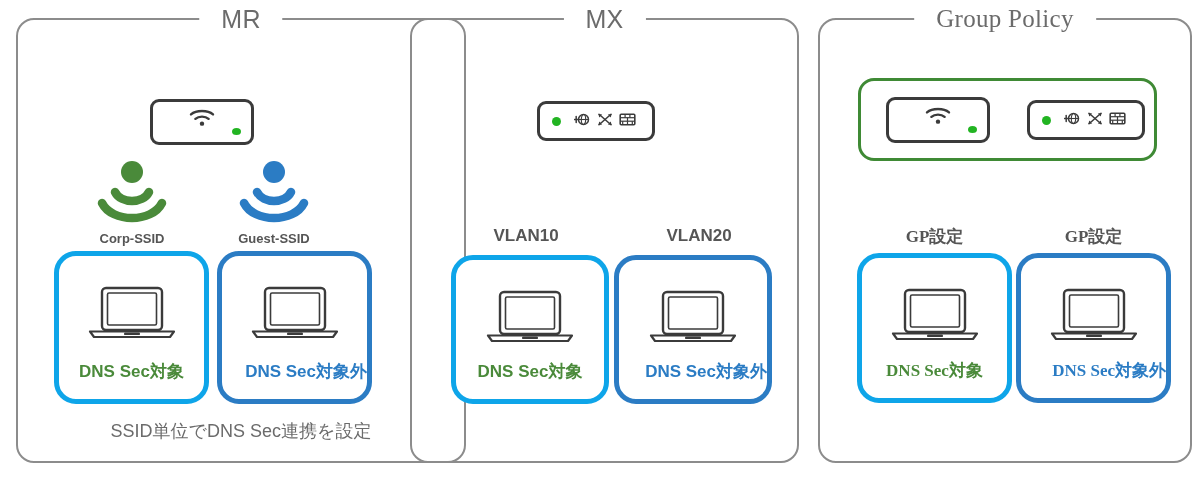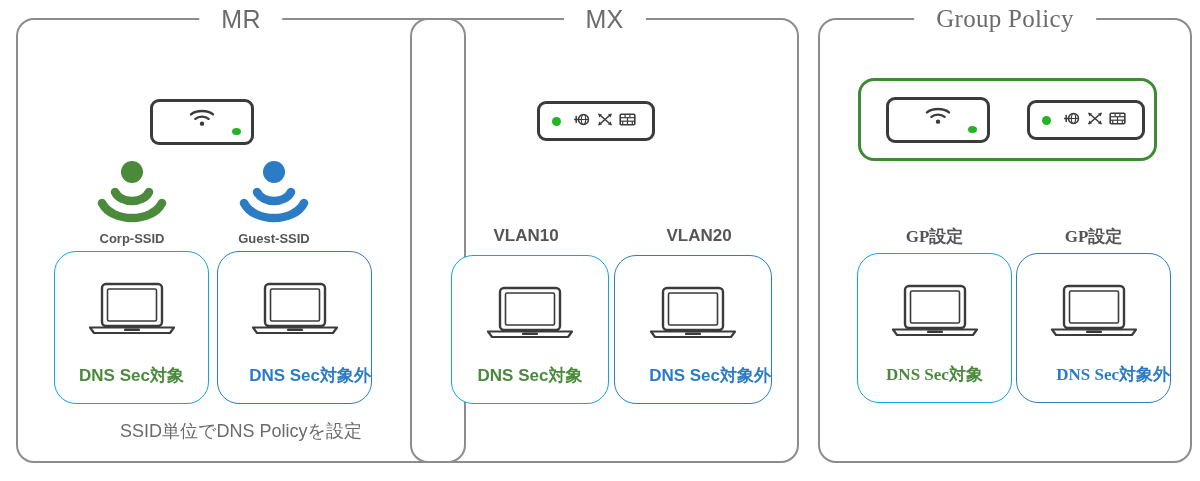--- a/index.html
+++ b/index.html
@@ -135,21 +135,21 @@
     text-align: center;
     font-size: 17px;
     font-weight: bold;
     color: #555555;
     white-space: nowrap;
   }
 
   
   .client-box {
     position: absolute;
-    border: 1px solid #0ea5e9;
+    border: 5px solid #0ea5e9;
     border-radius: 22px;
     box-sizing: border-box;
     background: #ffffff;
   }
   .client-box.blue {
     border-color: #2b7cc4;
   }
   .client-laptop {
     position: absolute;
     left: 50%;
@@ -239,21 +239,21 @@
           <svg width="96" height="62" viewBox="0 0 96 62">
             <rect x="18" y="6" width="60" height="42" rx="4" fill="none" stroke="#3b3b3b" stroke-width="2.4"></rect>
             <rect x="23.5" y="11" width="49" height="32" rx="1.5" fill="none" stroke="#3b3b3b" stroke-width="1.6"></rect>
             <path d="M6 49.5 H90 L86 55 H10 Z" fill="none" stroke="#3b3b3b" stroke-width="2.2" stroke-linejoin="round"></path>
             <rect x="40" y="50.5" width="16" height="2.6" rx="1.2" fill="#3b3b3b"></rect>
           </svg>
         </span>
         <div class="client-text">DNS Sec対象外</div>
       </div>
 
-      <div class="panel-caption">SSID単位でDNS Policyを設定</div>
+      <div class="panel-caption">SSID単位でDNS Sec連携を設定</div>
     </div>
   </div>
 
   <div class="panel" style="left:410px; width:389px;">
     <div class="panel-title">MX</div>
     <div class="panel-body">
 
       <div class="device mx" style="left:125px; top:81px;">
         <span class="mx-led"></span>
         <span class="mx-icons">

